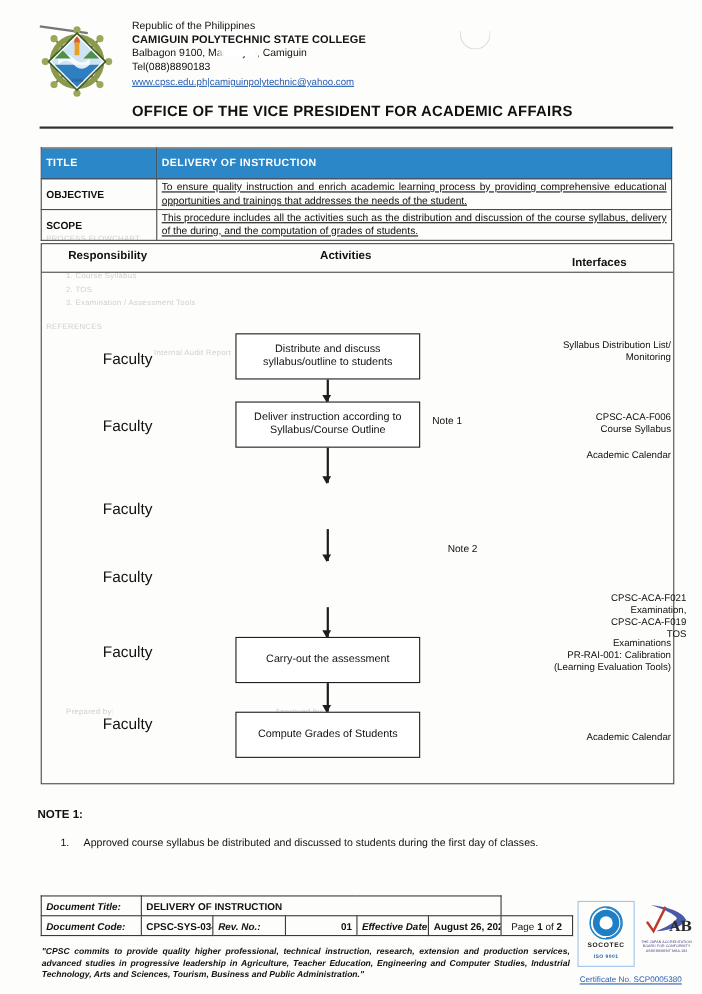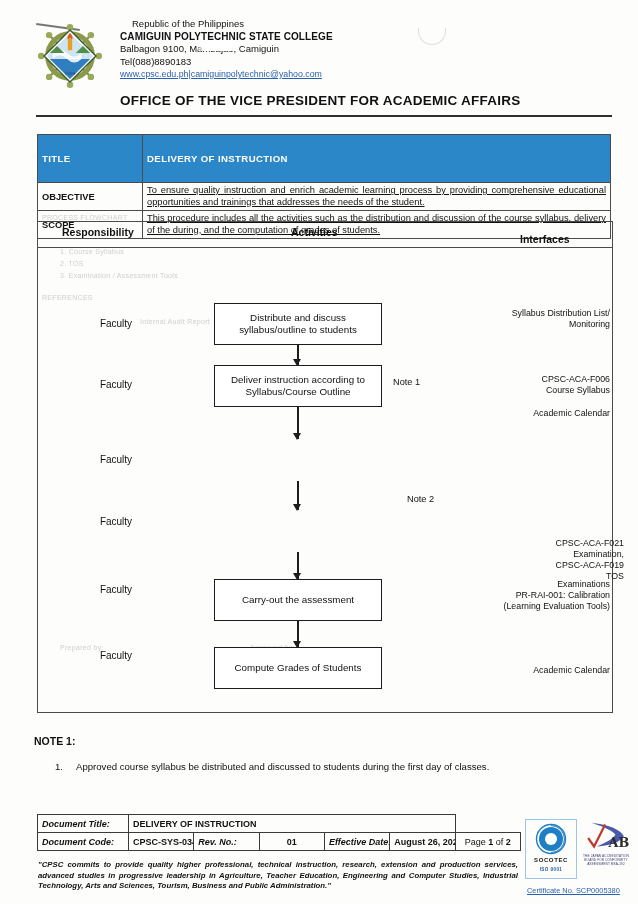--- a/index.html
+++ b/index.html
@@ -14,56 +14,56 @@
   .page{position:absolute;inset:0;background:#fdfdfc;}
 
   
   .bleed{position:absolute;color:#cfcfcf;font-size:7px;letter-spacing:.3px;
          pointer-events:none;user-select:none;}
 
   
   .letterhead{position:absolute;left:34px;top:18px;width:580px;height:78px;}
   .seal{position:absolute;left:0;top:2px;width:72px;height:72px;}
   .lh-text{position:absolute;left:86px;top:0px;line-height:12.5px;}
-  .lh-l1{font-size:9.5px;margin-left:12px;}
+  .lh-l1{font-size:9.5px;}
   .lh-l2{font-size:10px;font-weight:bold;letter-spacing:.1px;}
   .lh-l3{font-size:9.5px;}
   .lh-l4{font-size:9.5px;}
   .lh-l5{font-size:8.8px;color:#2a5fb0;text-decoration:underline;}
   .smudge{position:absolute;left:162px;top:22px;width:44px;height:11px;
           background:linear-gradient(90deg,rgba(255,255,255,0) 0%,#ffffff 18%,#ffffff 82%,rgba(255,255,255,0) 100%);}
   .corner-mark{position:absolute;left:36px;top:26px;width:44px;height:2px;
                background:#4a4a4a;transform:rotate(8deg);opacity:.75;}
   .scan-arc{position:absolute;left:418px;top:28px;width:26px;height:16px;
             border:1px solid #d8d8d8;border-top:none;border-radius:0 0 26px 26px;opacity:.85;}
 
   
   .office-title{position:absolute;left:120px;top:93px;font-size:13.5px;font-weight:bold;
                 letter-spacing:.25px;}
   .title-rule{position:absolute;left:36px;top:115px;width:576px;height:2px;background:#2f2f2f;}
 
   
   .meta-table{position:absolute;left:37px;top:134px;width:574px;border-collapse:collapse;}
   .meta-table td{border:1px solid #4b4b4b;padding:2px 4px;font-size:9.3px;vertical-align:middle;}
   .meta-hdr td{background:#2b87c8;color:#ffffff;font-weight:bold;font-size:9.6px;
-               letter-spacing:.4px;height:13px;padding:17px 4px;}
+               letter-spacing:.4px;height:13px;padding:7px 4px;}
   .col-label{width:96px;font-weight:bold;font-size:10.5px;}
   .meta-body{text-align:justify;line-height:11.5px;text-decoration:underline;}
 
   
   .flow{position:absolute;left:37px;top:221px;width:574px;height:490px;
         border:1px solid #4b4b4b;background:transparent;}
   .flow-head{position:absolute;left:0;top:0;width:100%;height:25px;
              border-bottom:1px solid #4b4b4b;}
   .fh{position:absolute;top:4px;font-size:10.5px;font-weight:bold;}
   .fh-resp{left:24px;}
   .fh-act{left:253px;}
   .fh-int{left:482px;top:11px;}
 
-  .resp{position:absolute;width:120px;text-align:center;font-size:10px;}
+  .resp{position:absolute;width:120px;text-align:center;font-size:14px;}
   .box{position:absolute;left:176px;width:168px;height:42px;border:1.6px solid #1d1d1d;
        background:#ffffff;display:flex;align-items:center;justify-content:center;
        text-align:center;font-size:9.8px;line-height:12px;padding:0 4px;box-sizing:border-box;}
   .arrow{position:absolute;left:259px;width:1.6px;background:#1d1d1d;}
   .arrow:after{content:"";position:absolute;left:-3.7px;bottom:-1px;
                border-left:4.5px solid transparent;border-right:4.5px solid transparent;
                border-top:7px solid #1d1d1d;}
   .note{position:absolute;font-size:9.2px;}
   .iface{position:absolute;width:190px;text-align:right;font-size:8.8px;line-height:11px;}
 
@@ -245,21 +245,21 @@
   <table class="doc-table">
     <tbody>
         <tr>
       <td class="lbl" style="width:82px;">Document Title:</td>
       <td class="val" colspan="5">DELIVERY OF INSTRUCTION</td>
     </tr>
     <tr>
       <td class="lbl">Document Code:</td>
       <td class="val" style="width:86px;">CPSC-SYS-034</td>
       <td class="lbl" style="width:52px;">Rev. No.:</td>
-      <td class="val" style="width:22px;text-align:center;">01</td>
+      <td class="val" style="width:22px;text-align:right;">01</td>
       <td class="lbl" style="width:68px;">Effective Date:</td>
       <td class="val" style="width:96px;text-align:center;">August 26, 2020</td>
       <td class="val-n" style="width:74px;text-align:center;">
         <span>Page</span>
         <b>1</b>
         <span>of</span>
         <b>2</b>
       </td>
     </tr>
   </tbody>

